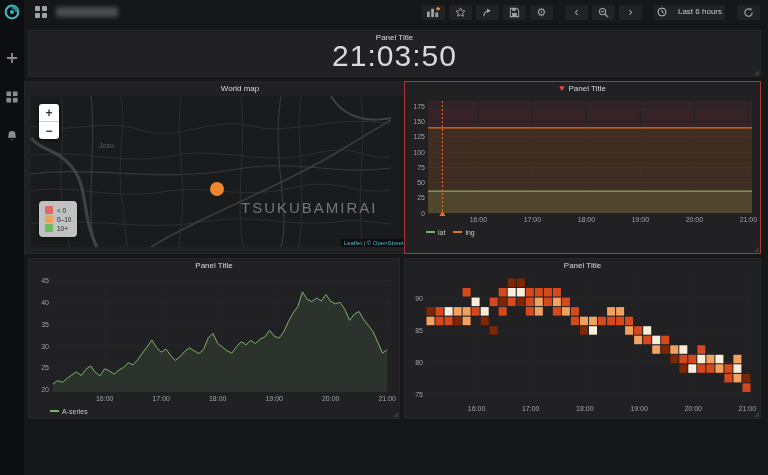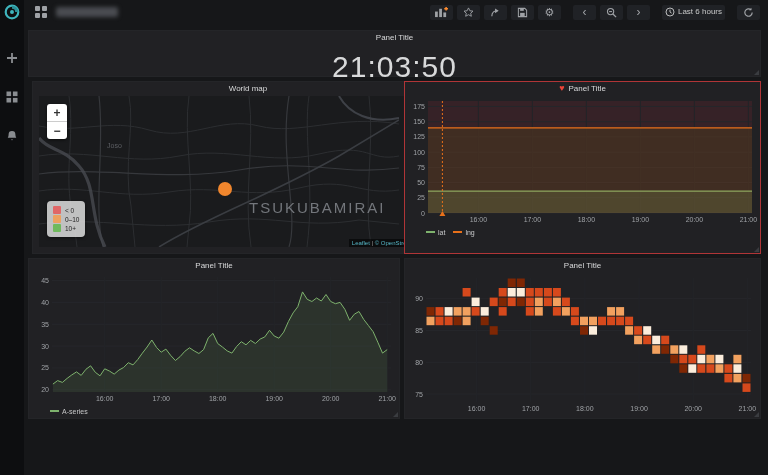--- a/index.html
+++ b/index.html
@@ -12,30 +12,30 @@
   .side-icon{width:13px;height:13px;margin-top:26px;color:#8a8d91;display:flex;align-items:center;justify-content:center}
   
   .navbar{position:absolute;left:24px;top:0;width:744px;height:24px;display:flex;align-items:center;z-index:4}
   .nav-dash-icon{margin-left:11px;width:12px;height:12px;display:grid;grid-template-columns:5px 5px;grid-gap:2px}
   .nav-dash-icon div{background:#9fa2a6;width:5px;height:5px;border-radius:1px}
   .blur-title{margin-left:9px;width:62px;height:10px;background:#4a4c51;border-radius:2px;filter:blur(2px)}
   .nav-right{margin-left:auto;display:flex;align-items:center;margin-right:8px}
   .navbtn{height:15px;min-width:23px;background:#202226;border-radius:2px;display:flex;align-items:center;
           justify-content:center;color:#9fa2a6;font-size:10px;line-height:1;margin-left:4px;padding:0 3px;box-sizing:border-box;cursor:pointer}
   .grp{margin-left:12px}
-  .timebtn{font-size:8px;color:#c7c8c9;gap:3px}
+  .timebtn{font-size:8px;color:#c7c8c9;gap:11px}
   .navbtn svg{display:block}
   
   .panel{position:absolute;background:#212124;border:1px solid #242528;box-sizing:border-box}
   .ptitle{height:13px;display:flex;align-items:center;justify-content:center;font-size:8px;font-weight:normal;
           color:#d8d9da;cursor:pointer;white-space:nowrap}
   .rsz{position:absolute;right:1px;bottom:1px;width:0;height:0;border-left:5px solid transparent;
        border-bottom:5px solid #3a3c40}
   
-  .clock-time{position:absolute;left:0;right:0;top:19px;text-align:center;font-size:30px;font-weight:400;
+  .clock-time{position:absolute;left:0;right:0;top:8px;text-align:center;font-size:30px;font-weight:400;
               color:#d8d9da;letter-spacing:1px}
   
   .mapbox{position:absolute;left:6px;right:6px;top:14px;bottom:6px;background:#1a1b1d;overflow:hidden}
   .map-zoom{position:absolute;left:8px;top:8px;width:20px;background:#fff;border-radius:3px;
             box-shadow:0 1px 3px rgba(0,0,0,.6);overflow:hidden}
   .map-zoom div{height:17px;display:flex;align-items:center;justify-content:center;color:#333;
                 font-size:12px;font-weight:bold;cursor:pointer}
   .map-zoom div:first-child{border-bottom:1px solid #ccc}
   .map-legend{position:absolute;left:8px;bottom:10px;background:rgba(222,222,222,.85);border-radius:4px;
               padding:4px 6px;box-shadow:0 1px 3px rgba(0,0,0,.5)}
@@ -149,21 +149,21 @@
     </div>
   </div>
 </div>
 
 <div class="panel" style="left:28px;top:30px;width:733px;height:47px">
   <div class="ptitle">Panel Title</div>
   <div class="clock-time">21:03:50</div>
   <div class="rsz"></div>
 </div>
 
-<div class="panel" style="left:32px;top:81px;width:432px;height:173px">
+<div class="panel" style="left:24px;top:81px;width:432px;height:173px">
   <div class="ptitle">World map</div>
   <div class="mapbox">
     <svg width="360" height="151" viewBox="0 0 360 151">
       <rect width="360" height="151" fill="#1a1b1d"></rect>
       <g stroke="#2c2e31" stroke-width="1" fill="none">
         <path d="M0,30 C40,38 70,22 110,34 S180,20 220,30 S300,18 360,28"></path>
         <path d="M0,60 C50,52 90,70 140,60 S230,70 280,58 S330,66 360,60"></path>
         <path d="M0,95 C45,88 80,104 130,96 S210,104 260,92 S320,100 360,94"></path>
         <path d="M0,128 C60,120 110,136 170,126 S260,134 320,124 L360,128"></path>
         <path d="M30,0 C36,40 24,80 34,120 L38,151"></path>

